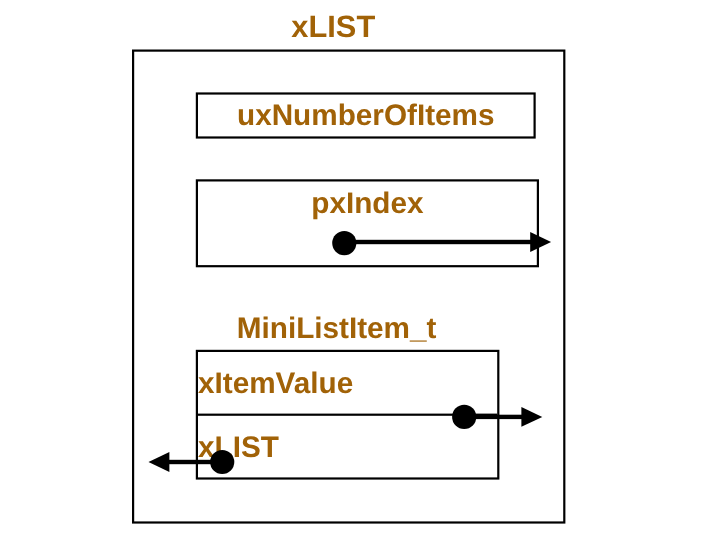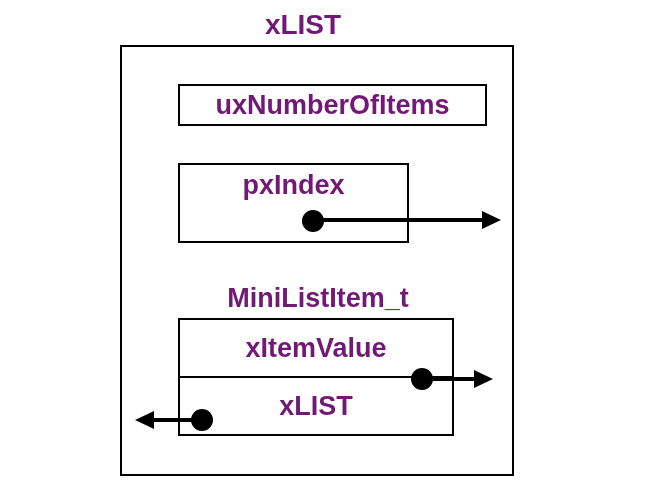--- a/index.html
+++ b/index.html
@@ -2,21 +2,21 @@
 <html><head>
 <meta charset="utf-8">
 <style>
   html, body { margin: 0; padding: 0; background: #ffffff; }
   .canvas {
     position: relative;
     width: 652px;
     height: 495px;
     background: #ffffff;
     font-family: "Liberation Sans", sans-serif;
-    color: #701a75;
+    color: #a16207;
     overflow: hidden;
   }
   .abs { position: absolute; }
   .title {
     left: 153px; top: 9px; width: 300px;
     text-align: center;
     font-size: 28px; font-weight: bold;
   }
   .outer-box {
     left: 120px; top: 45px; width: 394px; height: 431px;
@@ -26,39 +26,39 @@
   }
   .field-box {
     border: 2px solid #000000;
     box-sizing: border-box;
     background: #ffffff;
     font-size: 27px; font-weight: bold;
     display: flex; align-items: center; justify-content: center;
   }
   .uxnum-box { left: 178px; top: 84px; width: 309px; height: 42px; }
   .pxindex-box {
-    left: 178px; top: 163px; width: 231px; height: 80px;
+    left: 178px; top: 163px; width: 312px; height: 80px;
     align-items: flex-start;
     padding-top: 5px;
   }
   .subtitle {
-    left: 168px; top: 283px; width: 300px;
+    left: 156px; top: 283px; width: 300px;
     text-align: center;
     font-size: 27px; font-weight: bold;
   }
   .struct-table {
     left: 178px; top: 318px; width: 276px; height: 118px;
     border: 2px solid #000000;
     box-sizing: border-box;
     background: #ffffff;
     display: flex; flex-direction: column;
   }
   .struct-row {
     flex: 1;
-    display: flex; align-items: center; justify-content: center;
+    display: flex; align-items: center; 
     font-size: 27px; font-weight: bold;
     border-top: 2px solid #000000;
   }
   .struct-row:first-child { border-top: none; }
   .dot {
     width: 22px; height: 22px;
     background: #000000;
     border-radius: 50%;
   }
   .hline { height: 4px; background: #000000; }

